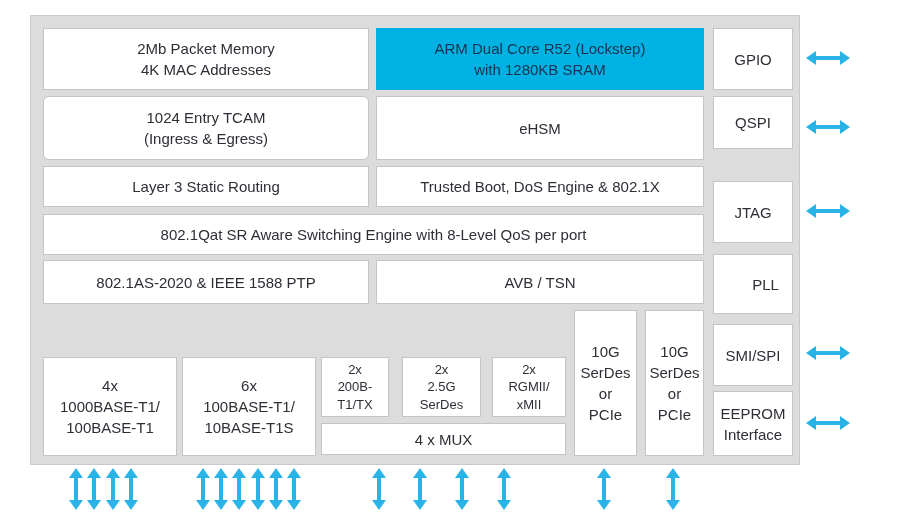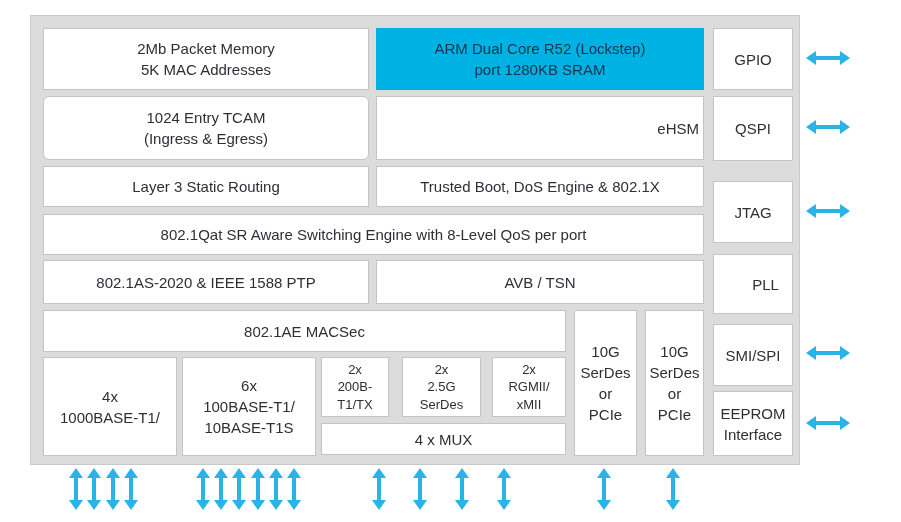--- a/index.html
+++ b/index.html
@@ -40,37 +40,37 @@
 </head>
 <body>
 
 <div class="stage">
 
   <div class="board">
 
     <div class="block" style="left:12px;top:12px;width:326px;height:62px;">
       <div class="lines">
         <span>2Mb Packet Memory</span>
-        <span>5K MAC Addresses</span>
+        <span>4K MAC Addresses</span>
       </div>
     </div>
     <div class="block cyan" style="left:345px;top:12px;width:328px;height:62px;">
       <div class="lines">
         <span>ARM Dual Core R52 (Lockstep)</span>
-        <span>port 1280KB SRAM</span>
+        <span>with 1280KB SRAM</span>
       </div>
     </div>
 
     <div class="block" style="left:12px;top:80px;width:326px;height:64px;border-radius:6px;">
       <div class="lines">
         <span>1024 Entry TCAM</span>
         <span>(Ingress &amp; Egress)</span>
       </div>
     </div>
-    <div class="block" style="left:345px;top:80px;width:328px;height:64px;justify-content:flex-end;">
+    <div class="block" style="left:345px;top:80px;width:328px;height:64px;">
       <span>eHSM</span>
     </div>
 
     <div class="block" style="left:12px;top:150px;width:326px;height:41px;">
       <span>Layer 3 Static Routing</span>
     </div>
     <div class="block" style="left:345px;top:150px;width:328px;height:41px;">
       <span>Trusted Boot, DoS Engine &amp; 802.1X</span>
     </div>
 
@@ -78,23 +78,20 @@
       <span>802.1Qat SR Aware  Switching Engine with 8-Level QoS per port</span>
     </div>
 
     <div class="block" style="left:12px;top:244px;width:326px;height:44px;">
       <span>802.1AS-2020 &amp; IEEE 1588 PTP</span>
     </div>
     <div class="block" style="left:345px;top:244px;width:328px;height:44px;">
       <span>AVB / TSN</span>
     </div>
 
-    <div class="block" style="left:12px;top:294px;width:523px;height:42px;">
-      <span>802.1AE MACSec</span>
-    </div>
 
     <div class="block" style="left:543px;top:294px;width:63px;height:146px;">
       <div class="lines">
         <span>10G</span>
         <span>SerDes</span>
         <span>or</span>
         <span>PCIe</span>
       </div>
     </div>
     <div class="block" style="left:614px;top:294px;width:59px;height:146px;">
@@ -103,20 +100,21 @@
         <span>SerDes</span>
         <span>or</span>
         <span>PCIe</span>
       </div>
     </div>
 
     <div class="block" style="left:12px;top:341px;width:134px;height:99px;">
       <div class="lines">
         <span>4x</span>
         <span>1000BASE-T1/</span>
+        <span>100BASE-T1</span>
       </div>
     </div>
     <div class="block" style="left:151px;top:341px;width:134px;height:99px;">
       <div class="lines">
         <span>6x</span>
         <span>100BASE-T1/</span>
         <span>10BASE-T1S</span>
       </div>
     </div>
     <div class="block small" style="left:290px;top:341px;width:68px;height:60px;">
@@ -140,21 +138,21 @@
         <span>xMII</span>
       </div>
     </div>
     <div class="block" style="left:290px;top:407px;width:245px;height:32px;">
       <span>4 x MUX</span>
     </div>
 
     <div class="block" style="left:682px;top:12px;width:80px;height:62px;">
       <span>GPIO</span>
     </div>
-    <div class="block" style="left:682px;top:80px;width:80px;height:65px;">
+    <div class="block" style="left:682px;top:80px;width:80px;height:53px;">
       <span>QSPI</span>
     </div>
     <div class="block" style="left:682px;top:165px;width:80px;height:62px;">
       <span>JTAG</span>
     </div>
     <div class="block" style="left:682px;top:238px;width:80px;height:60px;padding-left:29px;">
       <span>PLL</span>
     </div>
     <div class="block" style="left:682px;top:308px;width:80px;height:62px;">
       <span>SMI/SPI</span>

